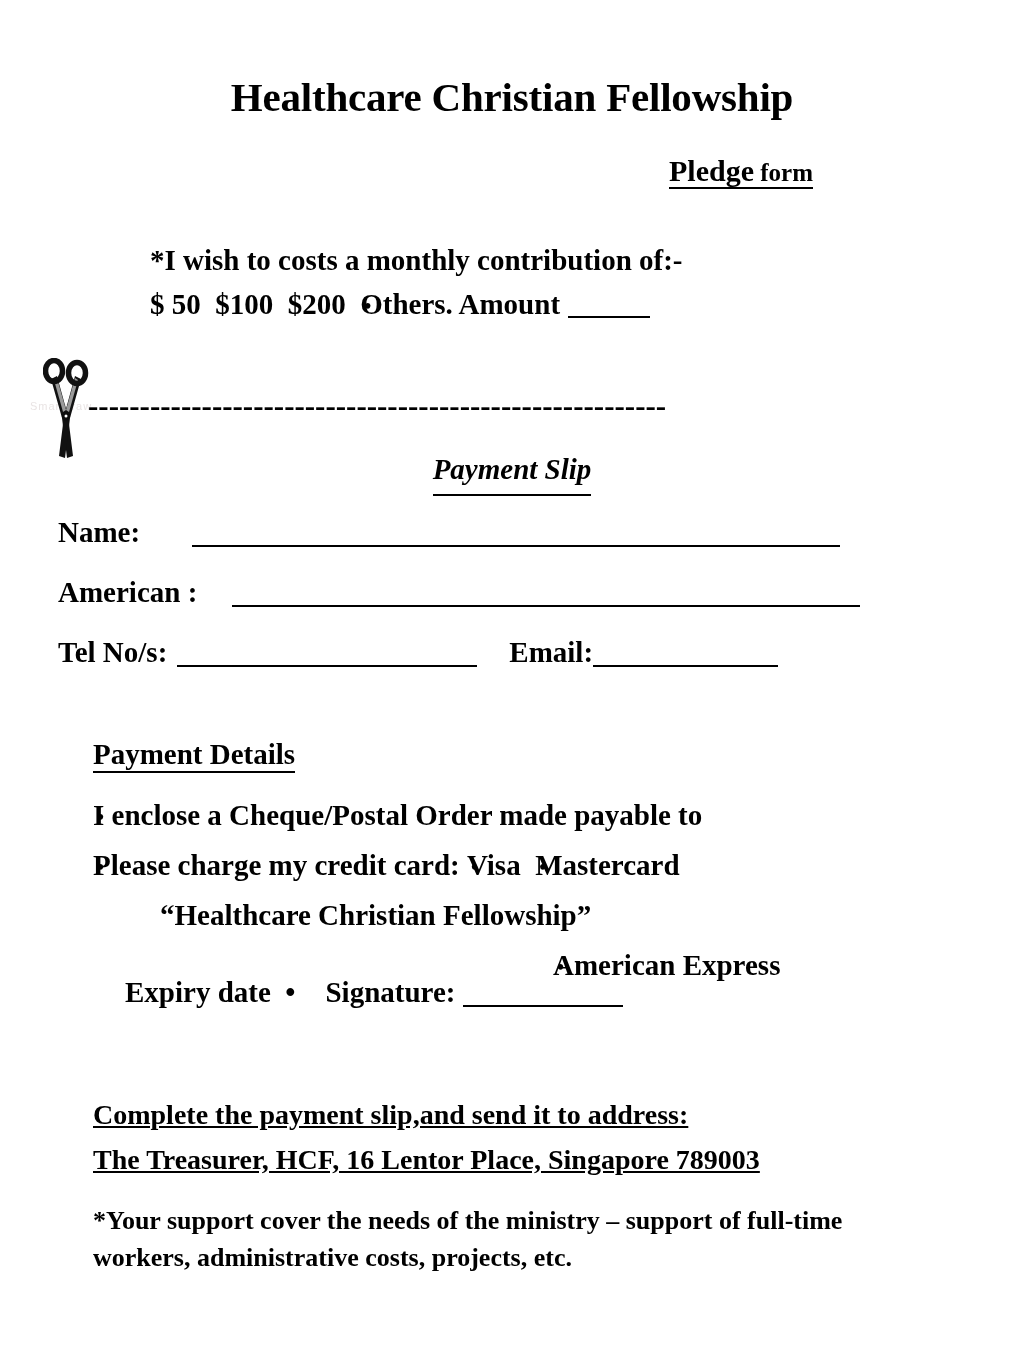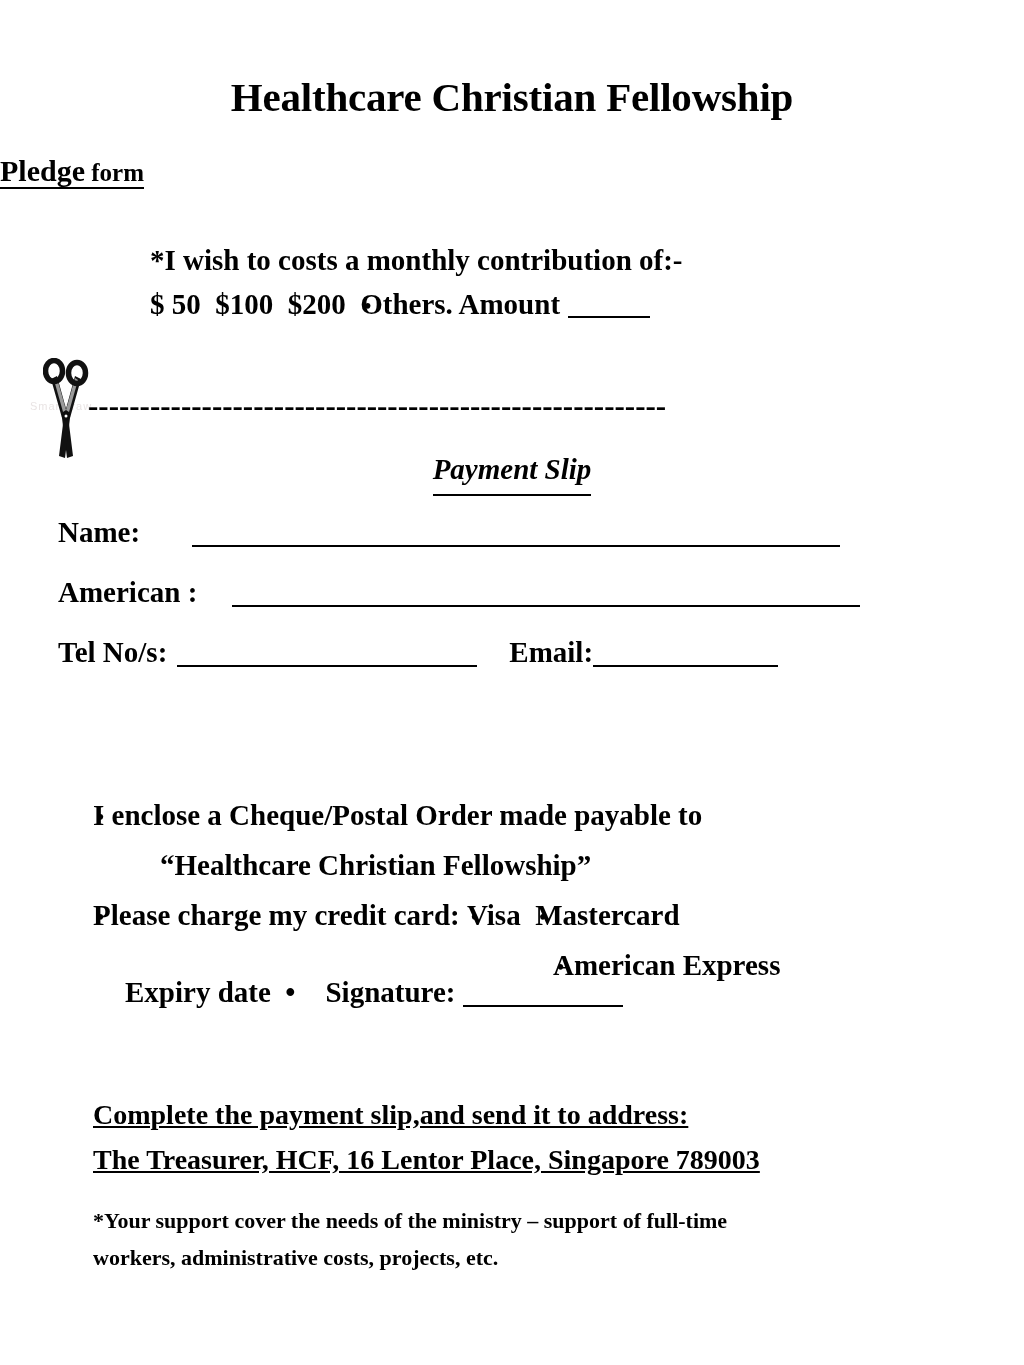--- a/index.html
+++ b/index.html
@@ -36,21 +36,21 @@
     letter-spacing: -0.2px;
     line-height: 1.05;
     white-space: nowrap;
   }
 
   .doc-subtitle {
     position: absolute;
     left: 0;
     top: 156px;
     width: 813px;
-    text-align: left;
+    text-align: right;
     line-height: 1;
     white-space: nowrap;
   }
   .doc-subtitle .u {
     display: inline-block;
     border-bottom: 2.5px solid #000;
     padding-bottom: 1px;
   }
   .doc-subtitle .big {
     font-size: 30px;
@@ -234,21 +234,21 @@
     text-decoration: underline;
   }
   .sendto .row { display: block; height: 45px; }
 
   
   .footnote {
     position: absolute;
     left: 93px;
     top: 1202px;
     width: 810px;
-    font-size: 22px;
+    font-size: 26px;
     font-weight: bold;
     line-height: 37px;
   }
   .footnote .row { display: block; height: 37px; white-space: nowrap; }
 </style>
 </head>
 <body>
 
 <div class="page">
 
@@ -309,33 +309,36 @@
     <div class="field-row">
       <span class="field-label">American :</span><span class="blank address-blank"></span>
     </div>
 
     <div class="field-row">
       <span class="field-label">Tel No/s:</span><span class="blank tel-blank"></span><span class="field-label email-label">Email:</span><span class="blank email-blank"></span>
     </div>
 
   </div>
 
+  <div class="pd-heading">
+    <span class="u">Payment Details</span>
+  </div>
 
   <div class="pd-body">
 
     <span class="row">
       <span class="tight-bullet">•</span><span>I enclose a Cheque/Postal Order made payable to</span>
+    </span>
+
+    <span class="row">
+      <span class="tight-bullet">•</span><span>Please charge my credit card:</span>&nbsp;<span class="tight-bullet">•</span><span>Visa</span>&nbsp;&nbsp;<span class="tight-bullet">•</span><span>Mastercard</span>
     </span>
 
     <span class="row indent-quote">
       <span>“Healthcare Christian  Fellowship”</span>
-    </span>
-
-    <span class="row">
-      <span class="tight-bullet">•</span><span>Please charge my credit card:</span>&nbsp;<span class="tight-bullet">•</span><span>Visa</span>&nbsp;&nbsp;<span class="tight-bullet">•</span><span>Mastercard</span>
     </span>
 
     <span class="row indent-amex">
       <span class="tight-bullet">•</span><span>American Express</span>
     </span>
 
   </div>
 
   <div class="card-block">
 

